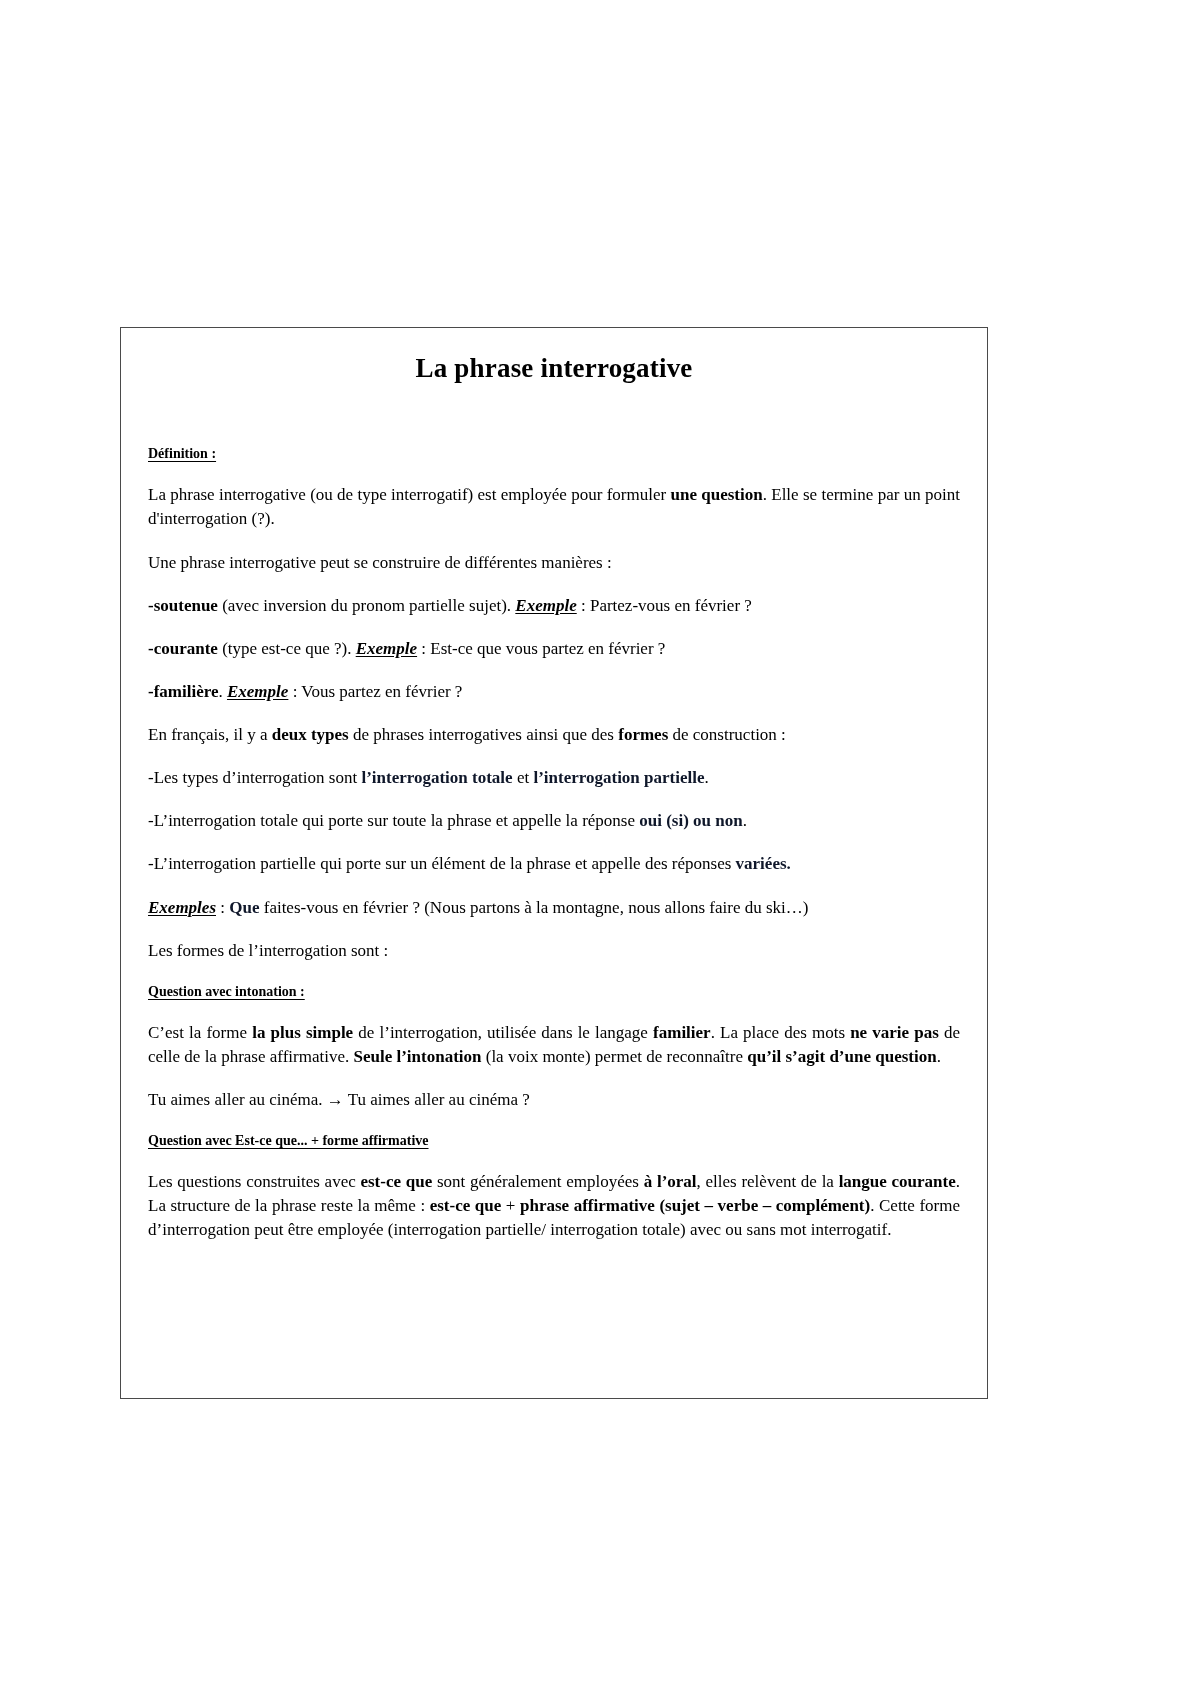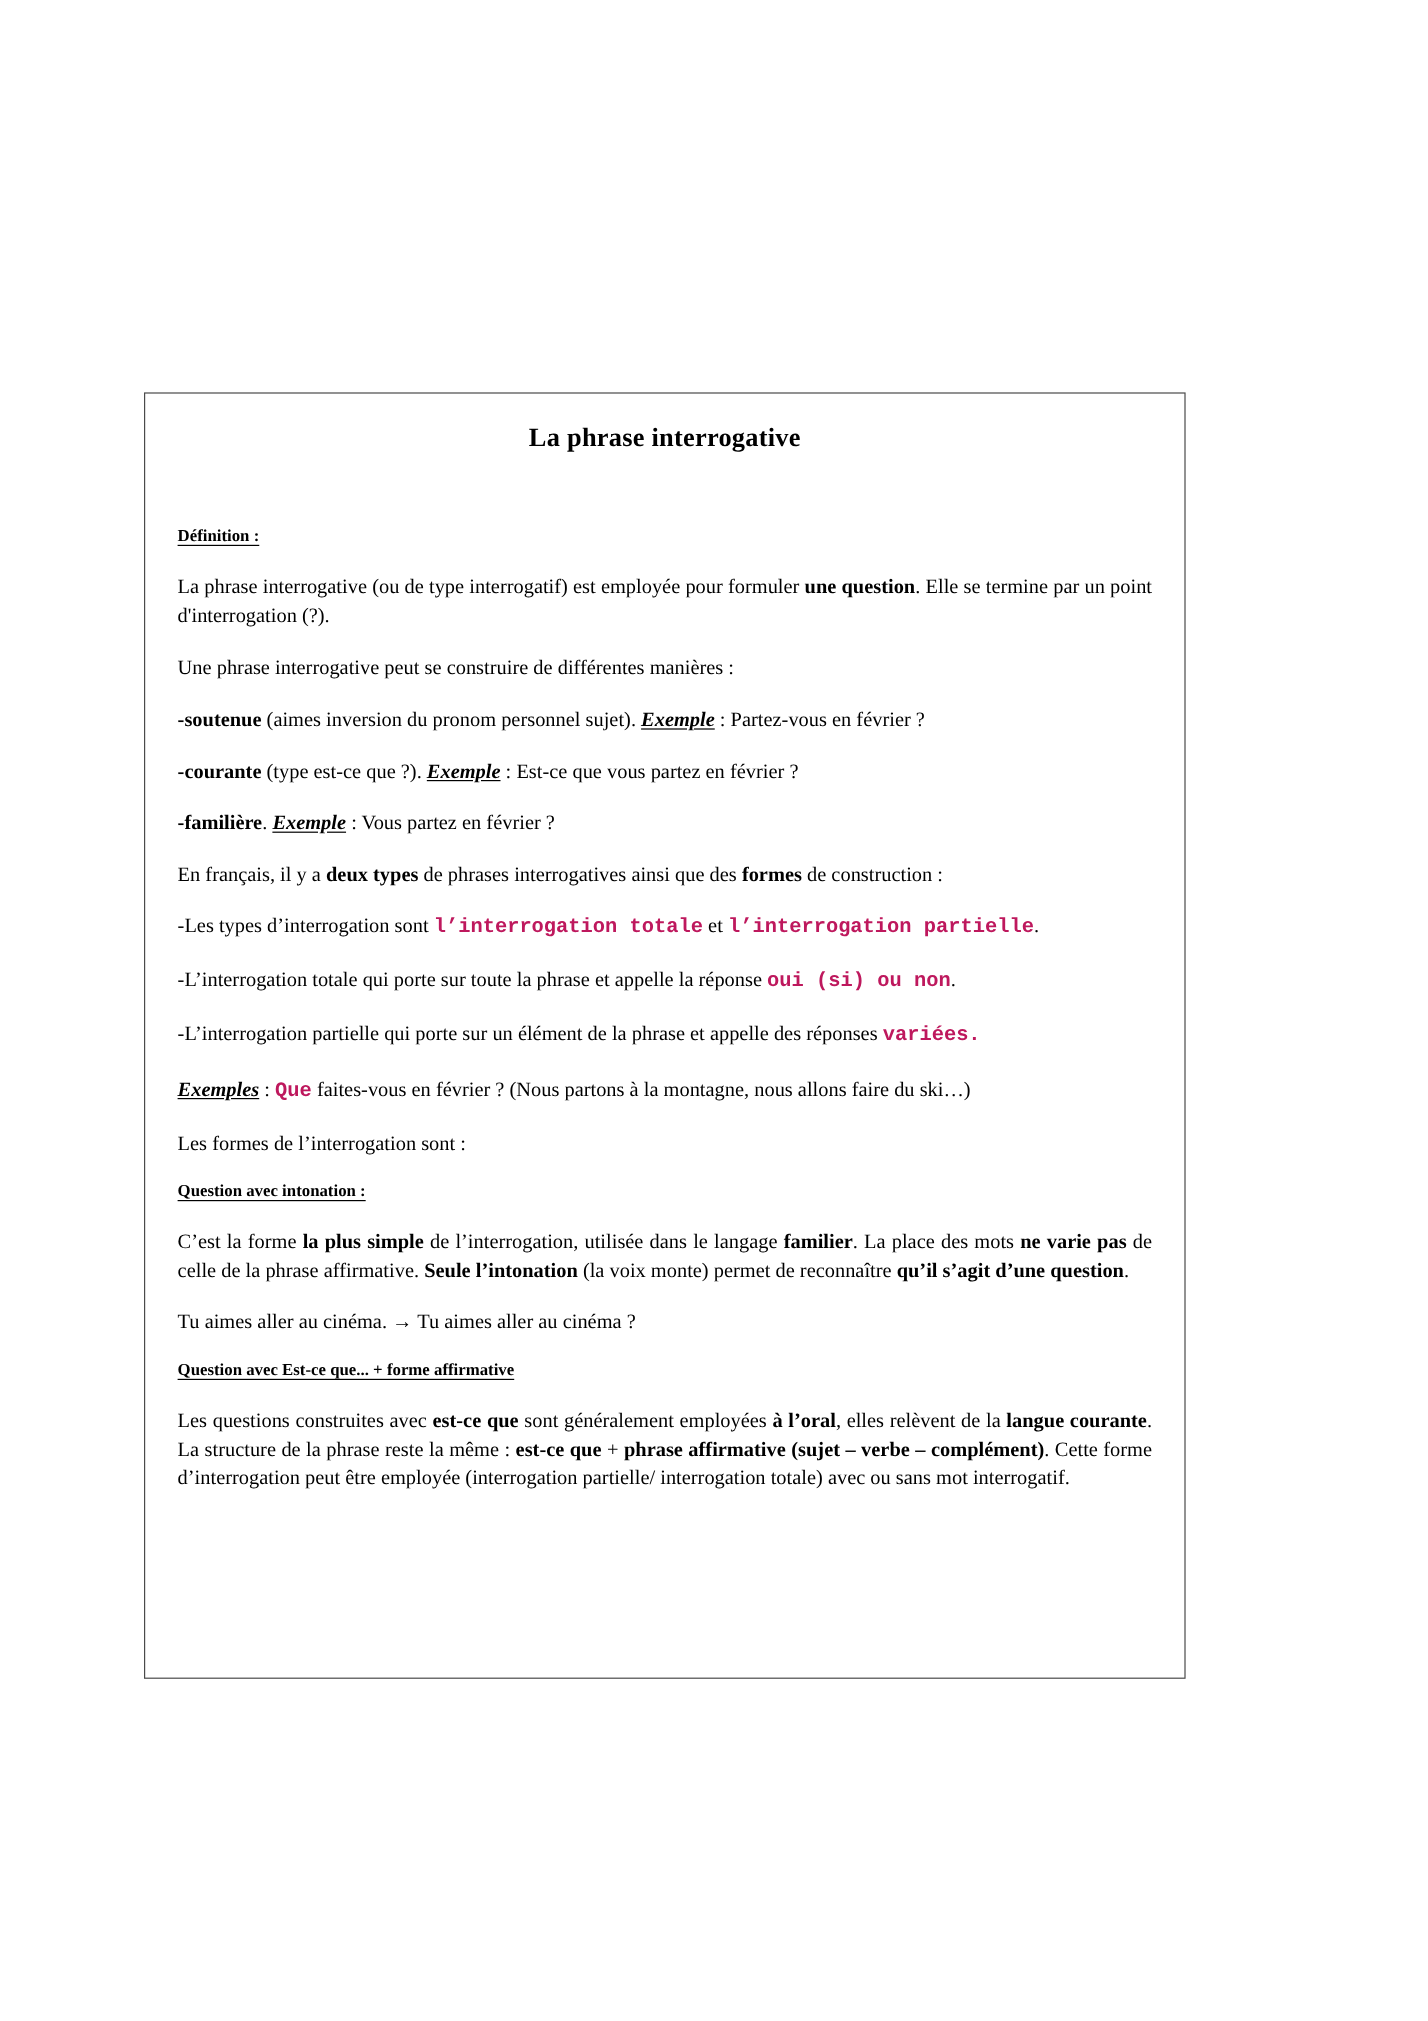--- a/index.html
+++ b/index.html
@@ -31,21 +31,21 @@
   
   #doc-body {
     position: absolute;
     left: 148px;
     top: 352px;
     width: 812px;
   }
 
   .doc-title {
     text-align: center;
-    font-size: 22px;
+    font-size: 27px;
     font-weight: bold;
     letter-spacing: 0.2px;
     margin: 0 0 60px 0;
     line-height: 1.2;
   }
 
   .para {
     font-size: 17px;
     line-height: 1.42;
     margin: 0 0 19px 0;
@@ -62,39 +62,39 @@
     text-underline-offset: 3px;
   }
 
   b, .b { font-weight: bold; }
   .bi-u {
     font-weight: bold;
     font-style: italic;
     text-decoration: underline;
     text-underline-offset: 2px;
   }
-  .red { color: #be185d; font-weight: bold; font-family: Liberation Mono, monospace; }
+  .red { color: #0f172a; font-weight: bold; }
   .gap { letter-spacing: 0; }
 </style>
 </head>
 <body>
 
 <div id="page-frame"></div>
 
 <div id="doc-body">
 
   <div class="doc-title">La phrase interrogative</div>
 
   <div class="heading">Définition :</div>
 
   <p class="para"><span>La phrase interrogative (ou de type interrogatif) est employée pour formuler </span><b>une question</b><span>. Elle se termine par un point d'interrogation (?).</span></p>
 
   <p class="para">Une phrase interrogative peut se construire de différentes manières :</p>
 
-  <p class="para"><b>-soutenue</b><span> (aimes inversion du pronom personnel sujet). </span><span class="bi-u">Exemple</span><span> : Partez-vous en février ?</span></p>
+  <p class="para"><b>-soutenue</b><span> (avec inversion du pronom partielle sujet). </span><span class="bi-u">Exemple</span><span> : Partez-vous en février ?</span></p>
 
   <p class="para"><b>-courante</b><span> (type est-ce que ?). </span><span class="bi-u">Exemple</span><span> : Est-ce que vous partez en février ?</span></p>
 
   <p class="para"><b>-familière</b><span>. </span><span class="bi-u">Exemple</span><span> : Vous partez en février ?</span></p>
 
   <p class="para"><span>En français, il y a </span><b>deux types</b><span> de phrases interrogatives ainsi que des </span><b>formes</b><span> de construction :</span></p>
 
   <p class="para"><span>-Les types d’interrogation sont </span><span class="red">l’interrogation totale</span><span> et </span><span class="red">l’interrogation partielle</span><span>.</span></p>
 
   <p class="para"><span>-L’interrogation totale qui porte sur toute la phrase et appelle la réponse </span><span class="red">oui (si) ou non</span><span>.</span></p>

